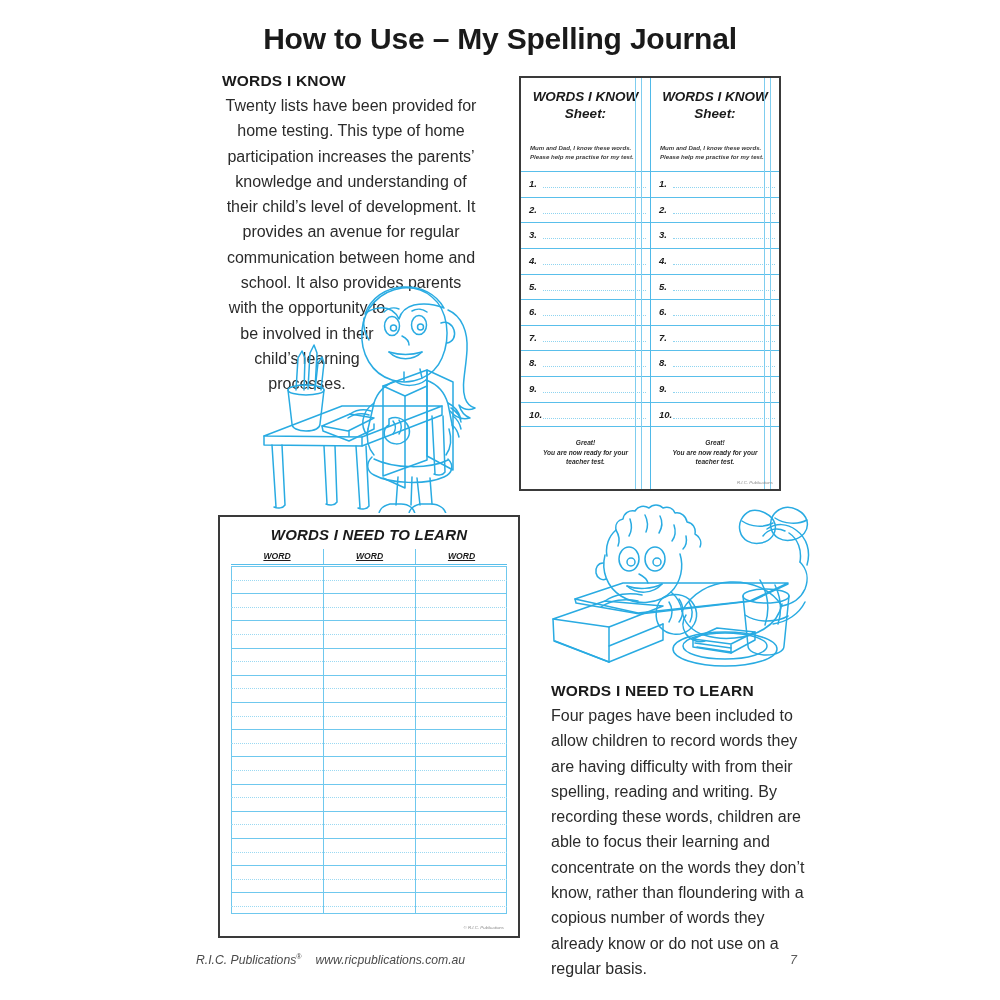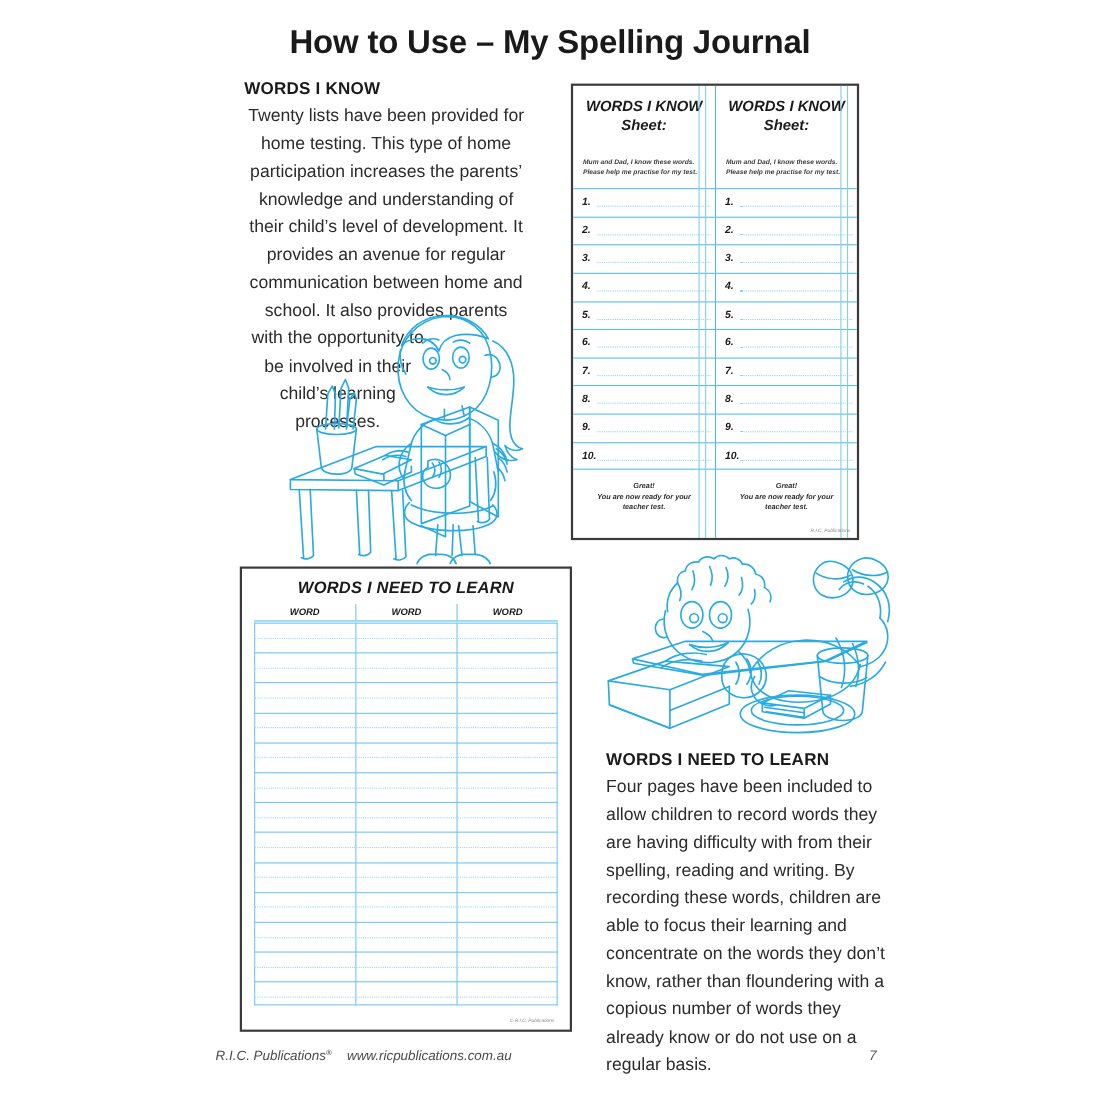--- a/index.html
+++ b/index.html
@@ -151,20 +151,21 @@
     color: #1a1a1a;
   }
   .wntl-grid {
     position: absolute;
     left: 11px; right: 11px;
     top: 32px; bottom: 22px;
   }
   .wntl-headrow {
     display: flex;
     border-bottom: 1.4px solid #59bfeb;
+    text-decoration: underline;
   }
   .wntl-head {
     flex: 1 1 33.333%;
     text-align: center;
     font-size: 8.6px;
     font-weight: bold;
     font-style: italic;
     padding: 2px 0 3px 0;
     color: #1a1a1a;
     box-sizing: border-box;

